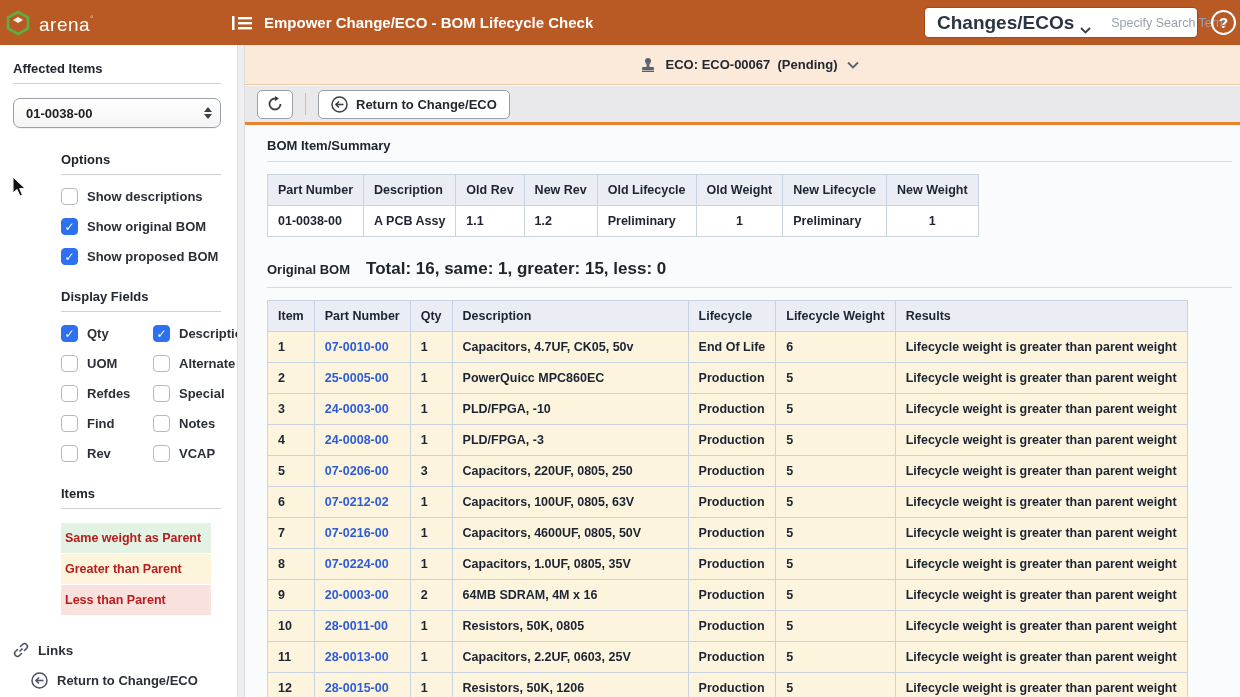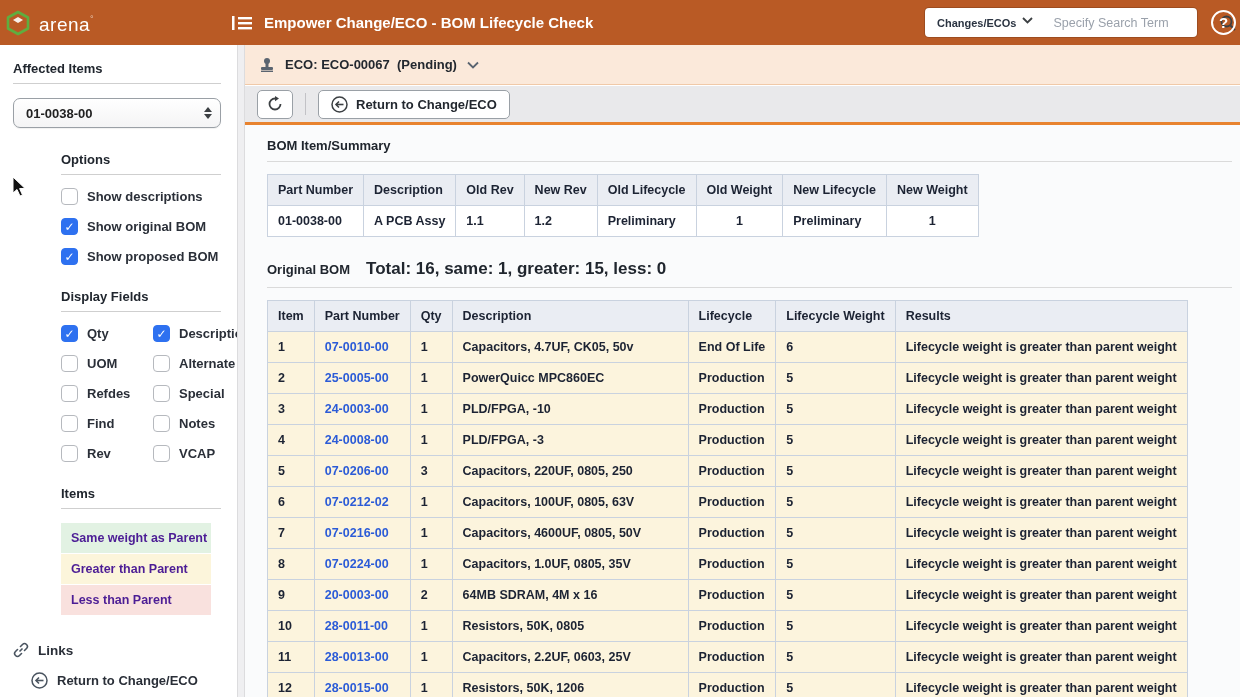--- a/index.html
+++ b/index.html
@@ -10,21 +10,21 @@
   .topbar { position:absolute; left:0; top:0; width:1240px; height:45px; background:#b95a25;
     display:flex; align-items:center; }
   .brand { display:flex; align-items:flex-end; gap:8px; padding-left:5px; width:224px; }
   .brand-name { color:#fff; font-size:19px; font-weight:400; letter-spacing:.5px; }
   .brand-tm { color:#e8c7b2; font-size:9px; vertical-align:top; }
   .apptitle-wrap { display:flex; align-items:center; gap:12px; padding-left:8px; }
   .apptitle { color:#fff; font-size:15px; font-weight:700; }
   .top-right { position:absolute; right:12px; top:0; height:45px; display:flex; align-items:center; gap:14px; }
   .searchbox { background:#fff; border-radius:4px; height:29px; width:272px; display:flex; align-items:center;
     box-shadow:0 0 0 1px rgba(0,0,0,.15); }
-  .search-scope { display:flex; align-items:flex-start; gap:6px; padding:0 10px 0 12px; font-size:11px; font-weight:700; color:#2b3442; cursor:pointer; }
+  .search-scope { display:flex; align-items:flex-end; gap:6px; padding:0 10px 0 12px; font-size:19px; font-weight:700; color:#2b3442; cursor:pointer; }
   .search-divider { width:1px; height:19px; background:#c9ccd1; }
   .search-input { border:none; outline:none; flex:1; font-size:12.5px; padding:0 6px 0 10px; color:#333;
     font-family:"Liberation Sans",sans-serif; background:transparent; }
   .search-input::placeholder { color:#9aa1ab; }
   .search-mag { padding-right:10px; display:flex; align-items:center; }
   .help-circle { width:25px; height:25px; border:2px solid #fff; border-radius:50%; color:#fff;
     font-size:15px; font-weight:700; display:flex; align-items:center; justify-content:center; margin-right:-8px; }
 
   
   .sidebar { position:absolute; left:0; top:45px; width:237px; height:652px; background:#fff; padding:16px 16px 0 13px; overflow:hidden; }
@@ -38,31 +38,31 @@
   .stepper .up { border-bottom:5px solid #3c4043; }
   .stepper .dn { border-top:5px solid #3c4043; }
   .sect { margin-top:24px;margin-left:48px; }
   .cb-row { display:flex; align-items:center; gap:9px; margin-top:13px; cursor:pointer; }
   .cbx { width:17px; height:17px; border-radius:4px; border:1px solid #b6b9be; background:#fff; flex:0 0 auto;
     display:flex; align-items:center; justify-content:center; font-size:12px; color:#fff; }
   .cbx.checked { background:#2e71f0; border-color:#2e71f0; font-weight:700; }
   .cb-label { font-size:13px; font-weight:600; color:#2a2f38; }
   .df-grid { display:grid; grid-template-columns:92px 1fr; }
   .legend-box { margin-top:14px; width:150px; }
-  .legend-row { height:31px; display:flex; align-items:center; padding-left:10px; font-size:12.5px; font-weight:700;
-    color:#4c1d95; border-bottom:1px solid #fff; }
+  .legend-row { height:31px; display:flex; align-items:center; padding-left:4px; font-size:12.5px; font-weight:700;
+    color:#b91c1c; border-bottom:1px solid #fff; }
   .links-h { display:flex; align-items:center; gap:9px; margin-top:26px; font-size:13.5px; font-weight:600; color:#2a2f38; }
   .link-row { display:flex; align-items:center; gap:9px; margin-top:14px; margin-left:18px; cursor:pointer;
     font-size:13px; font-weight:600; color:#2a2f38; }
   .sidebar-gap { position:absolute; left:237px; top:45px; width:8px; height:652px; background:#efeff1;
     border-left:1px solid #dcdcde; border-right:1px solid #dcdcde; }
 
   
   .eco-bar { position:absolute; left:245px; top:45px; width:995px; height:40px; background:#fbe9da;
-    border-bottom:1px solid #f0c9a8; display:flex; align-items:center; gap:10px; padding-left:14px; }
+    border-bottom:1px solid #f0c9a8; display:flex; align-items:center; gap:10px; padding-left:14px;justify-content:center; }
   .eco-text { font-size:13px; font-weight:700; color:#23282f; }
   .eco-status { font-size:13px; font-weight:700; color:#23282f; }
   .toolbar { position:absolute; left:245px; top:86px; width:995px; height:36px; background:#e9e9eb;
     display:flex; align-items:center; gap:12px; padding-left:12px; }
   .btn { background:#fff; border:1px solid #9aa0a6; border-radius:5px; height:29px; display:flex; align-items:center;
     gap:8px; padding:0 12px; cursor:pointer; font-size:13px; font-weight:700; color:#23282f; }
   .btn.icon-only { width:36px; justify-content:center; padding:0; }
   .tb-divider { width:1px; height:22px; background:#c2c2c6; }
 
   .panel { position:absolute; left:245px; top:122px; width:995px; height:575px; background:#fafbfc;

